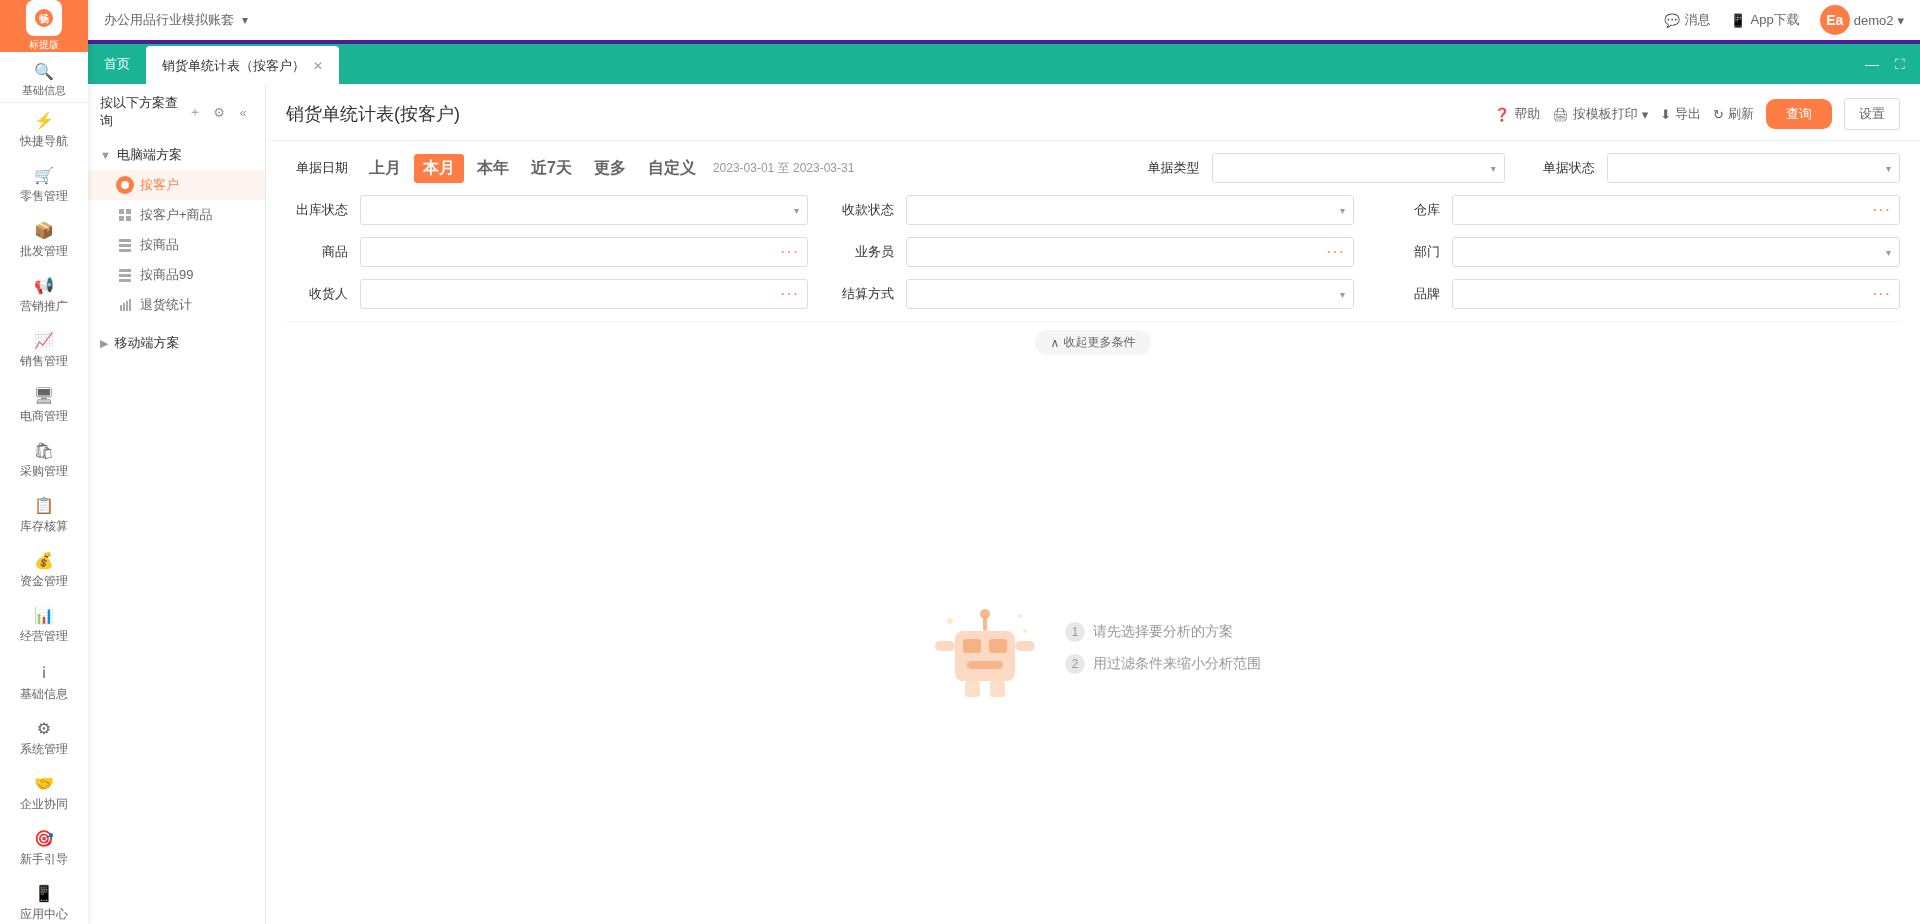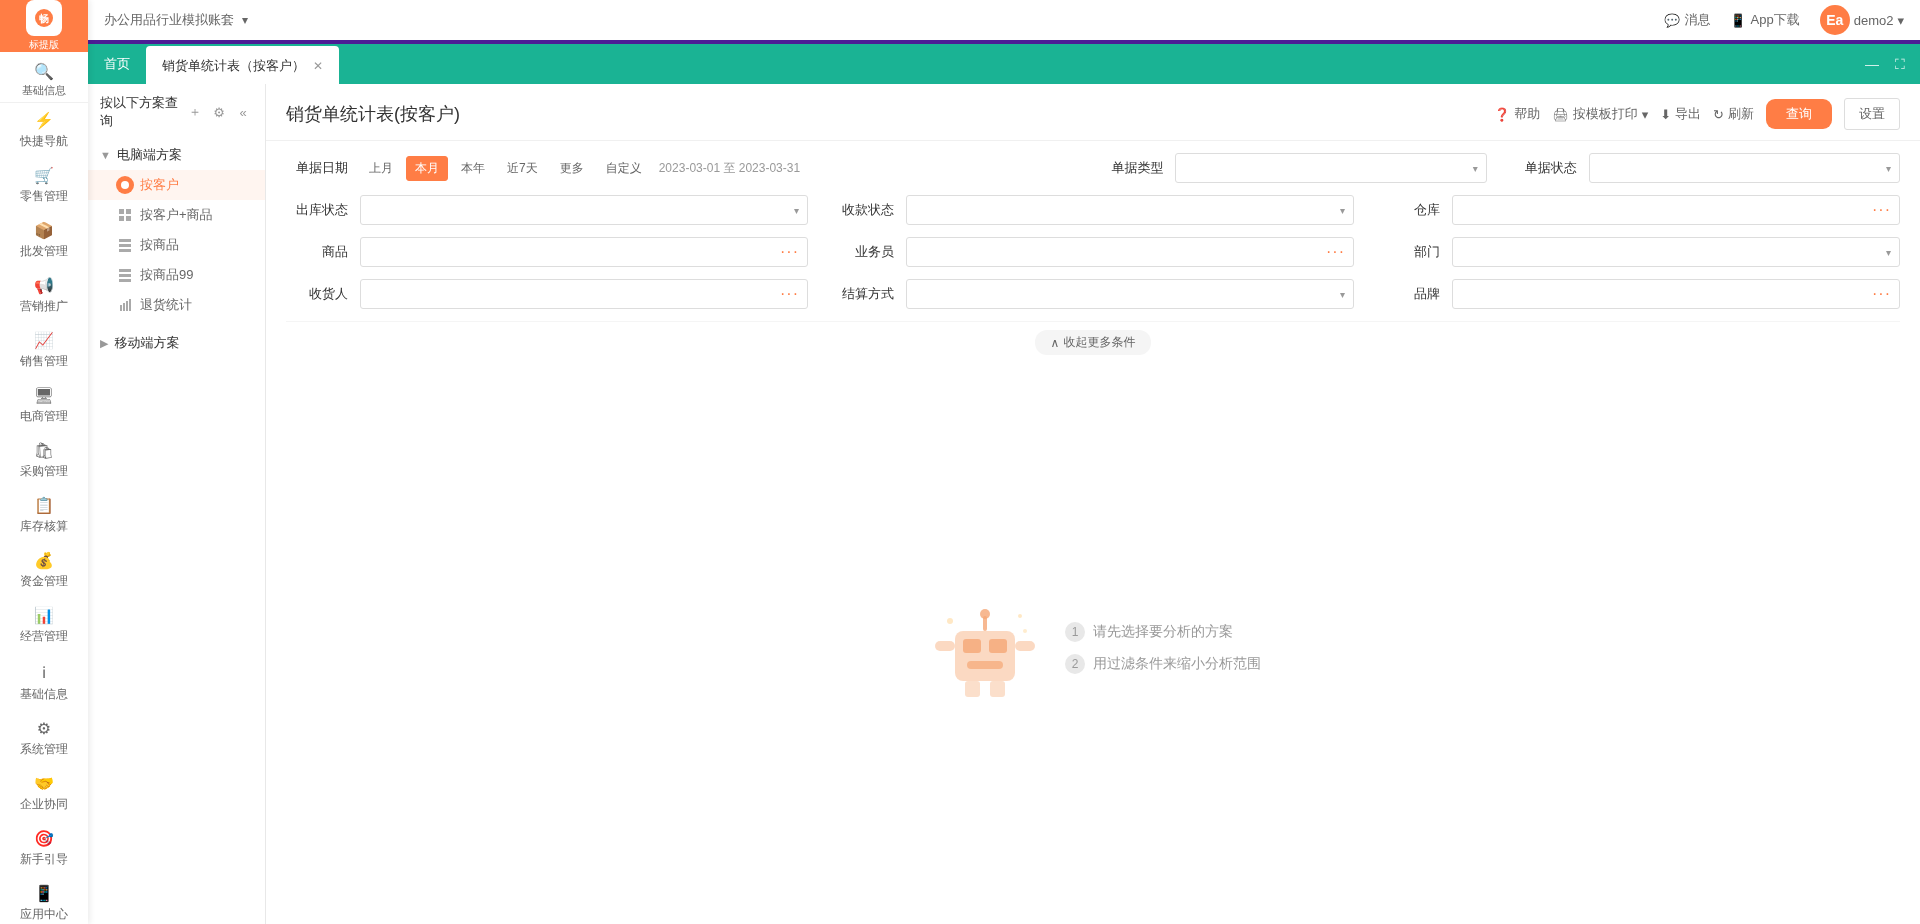--- a/index.html
+++ b/index.html
@@ -325,25 +325,26 @@
       text-align: right;
       padding-right: 8px;
     }
     .filter-date-group {
       display: flex;
       align-items: center;
       gap: 4px;
     }
     .date-btn {
       padding: 3px 8px;
-      font-size: 12px;
+      font-size: 16px;
       border-radius: 3px;
       cursor: pointer;
       border: 1px solid transparent;
       color: #666;
+      font-weight: bold;
     }
     .date-btn.active {
       background: #ff7d45;
       color: #fff;
       border-color: #ff7d45;
     }
     .date-range {
       font-size: 12px;
       color: #999;
       margin-left: 4px;

